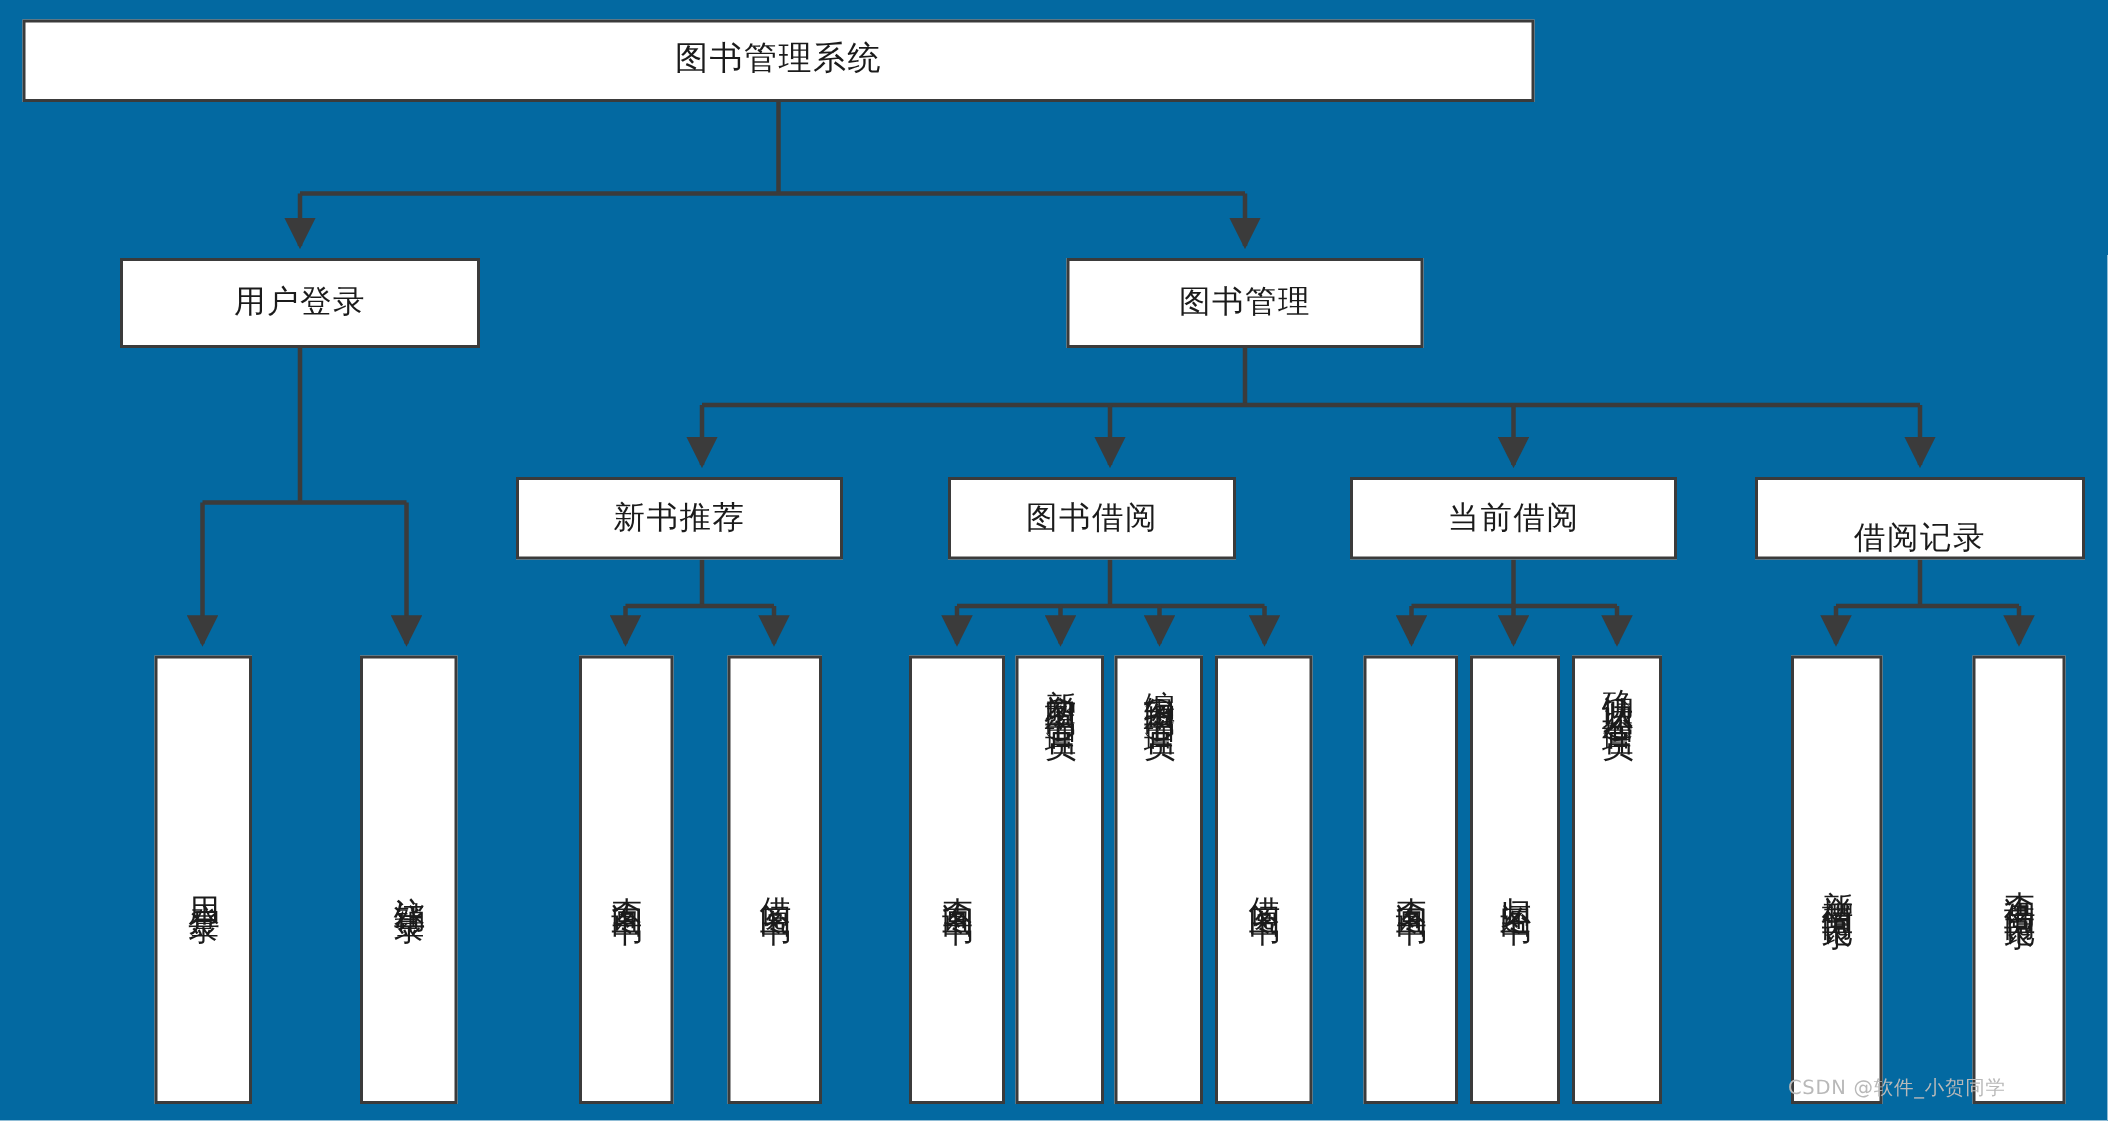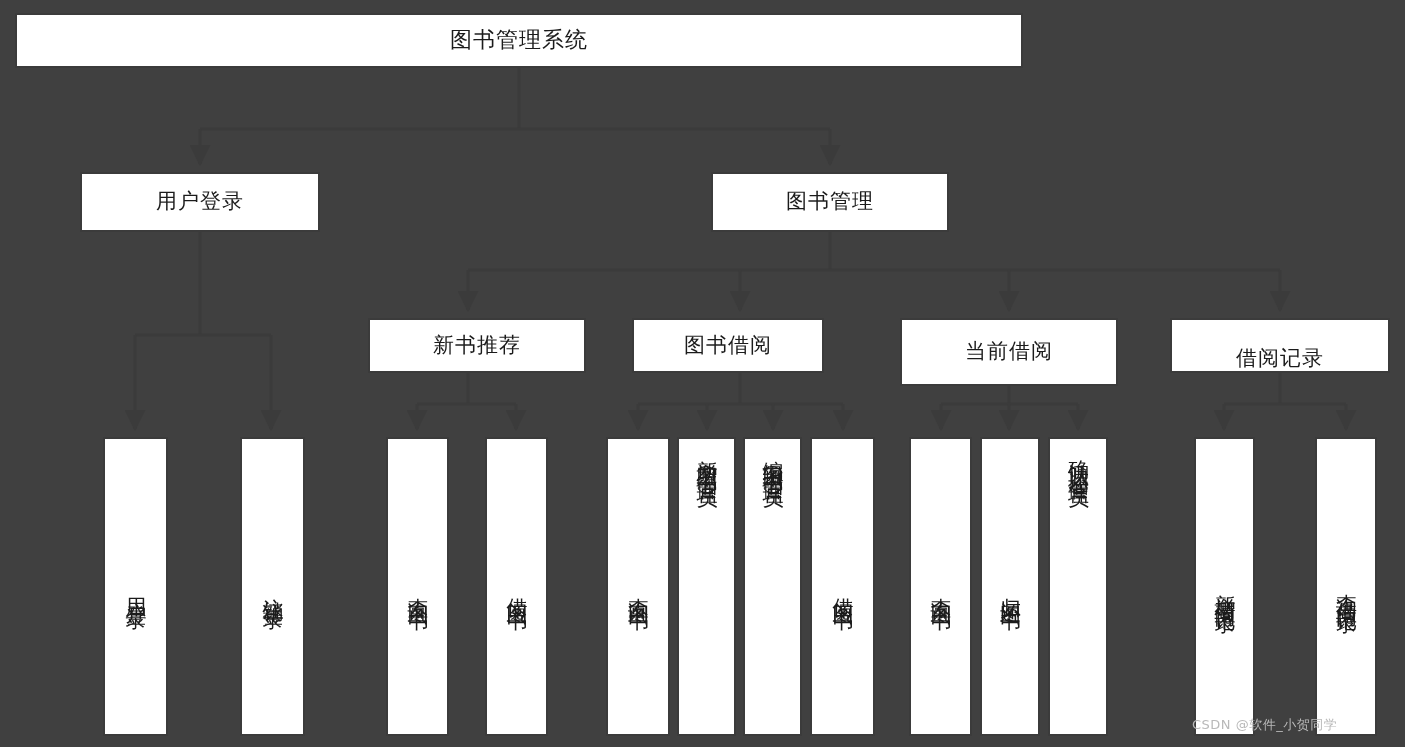--- a/index.html
+++ b/index.html
@@ -5,21 +5,21 @@
 <style>
   html, body {
     margin: 0;
     padding: 0;
     background: #ffffff;
   }
   #canvas {
     position: relative;
     width: 1405px;
     height: 747px;
-    background: #404040;
+    background: #0369a1;
     font-family: "DejaVu Sans", "Liberation Sans", sans-serif;
     overflow: hidden;
   }
   #edges {
     position: absolute;
     left: 0;
     top: 0;
     width: 1405px;
     height: 747px;
     pointer-events: none;
@@ -129,29 +129,29 @@
   </div>
 
   <div class="node horiz" style="left:80px; top:172px; width:240px; height:60px;">
     <span>用户登录</span>
   </div>
 
   <div class="node horiz" style="left:711px; top:172px; width:238px; height:60px;text-align:right;">
     <span>图书管理</span>
   </div>
 
-  <div class="node horiz" style="left:368px; top:318px; width:218px; height:55px;">
+  <div class="node horiz" style="left:344px; top:318px; width:218px; height:55px;">
     <span>新书推荐</span>
   </div>
 
   <div class="node horiz" style="left:632px; top:318px; width:192px; height:55px;">
     <span>图书借阅</span>
   </div>
 
-  <div class="node horiz" style="left:900px; top:318px; width:218px; height:68px;">
+  <div class="node horiz" style="left:900px; top:318px; width:218px; height:55px;">
     <span>当前借阅</span>
   </div>
 
   <div class="node horiz" style="left:1170px; top:318px; width:220px; height:55px;align-items:flex-end;">
     <span>借阅记录</span>
   </div>
 
   <div class="node vert center" style="left:103px; top:437px; width:65px; height:299px;">
     <span class="vlabel">用户登录</span>
   </div>

